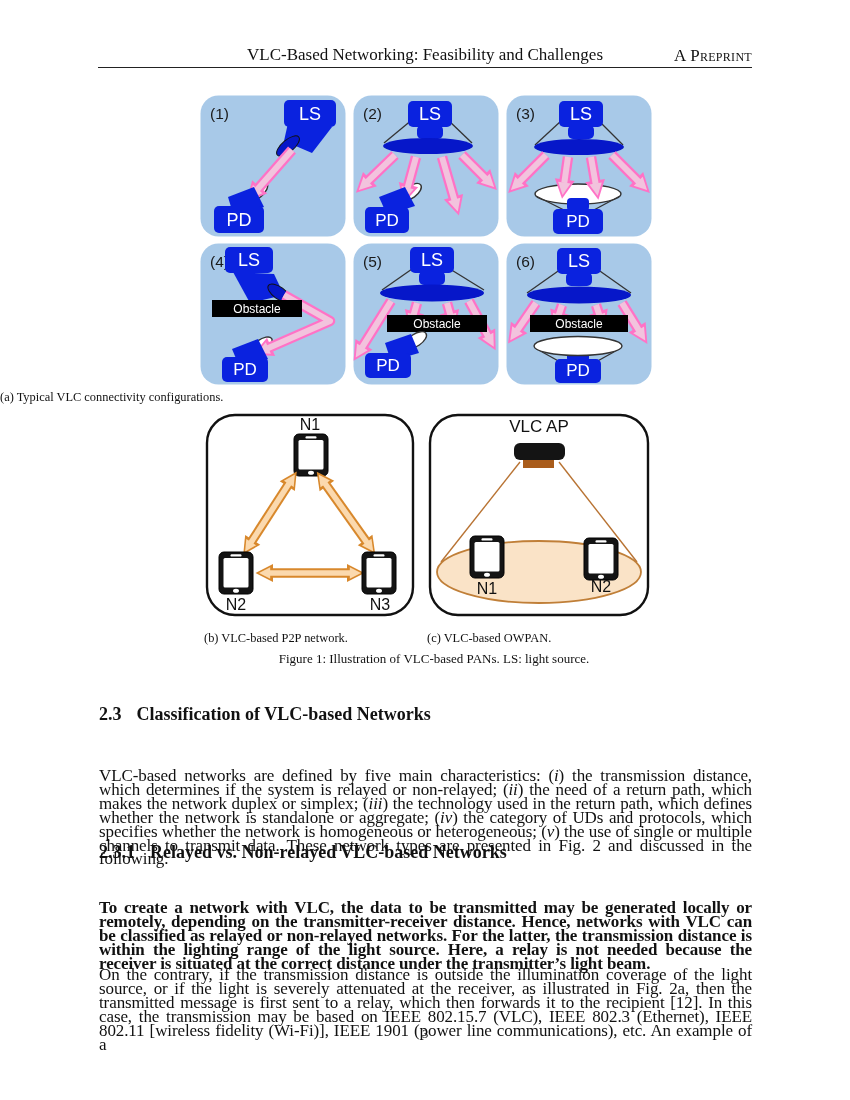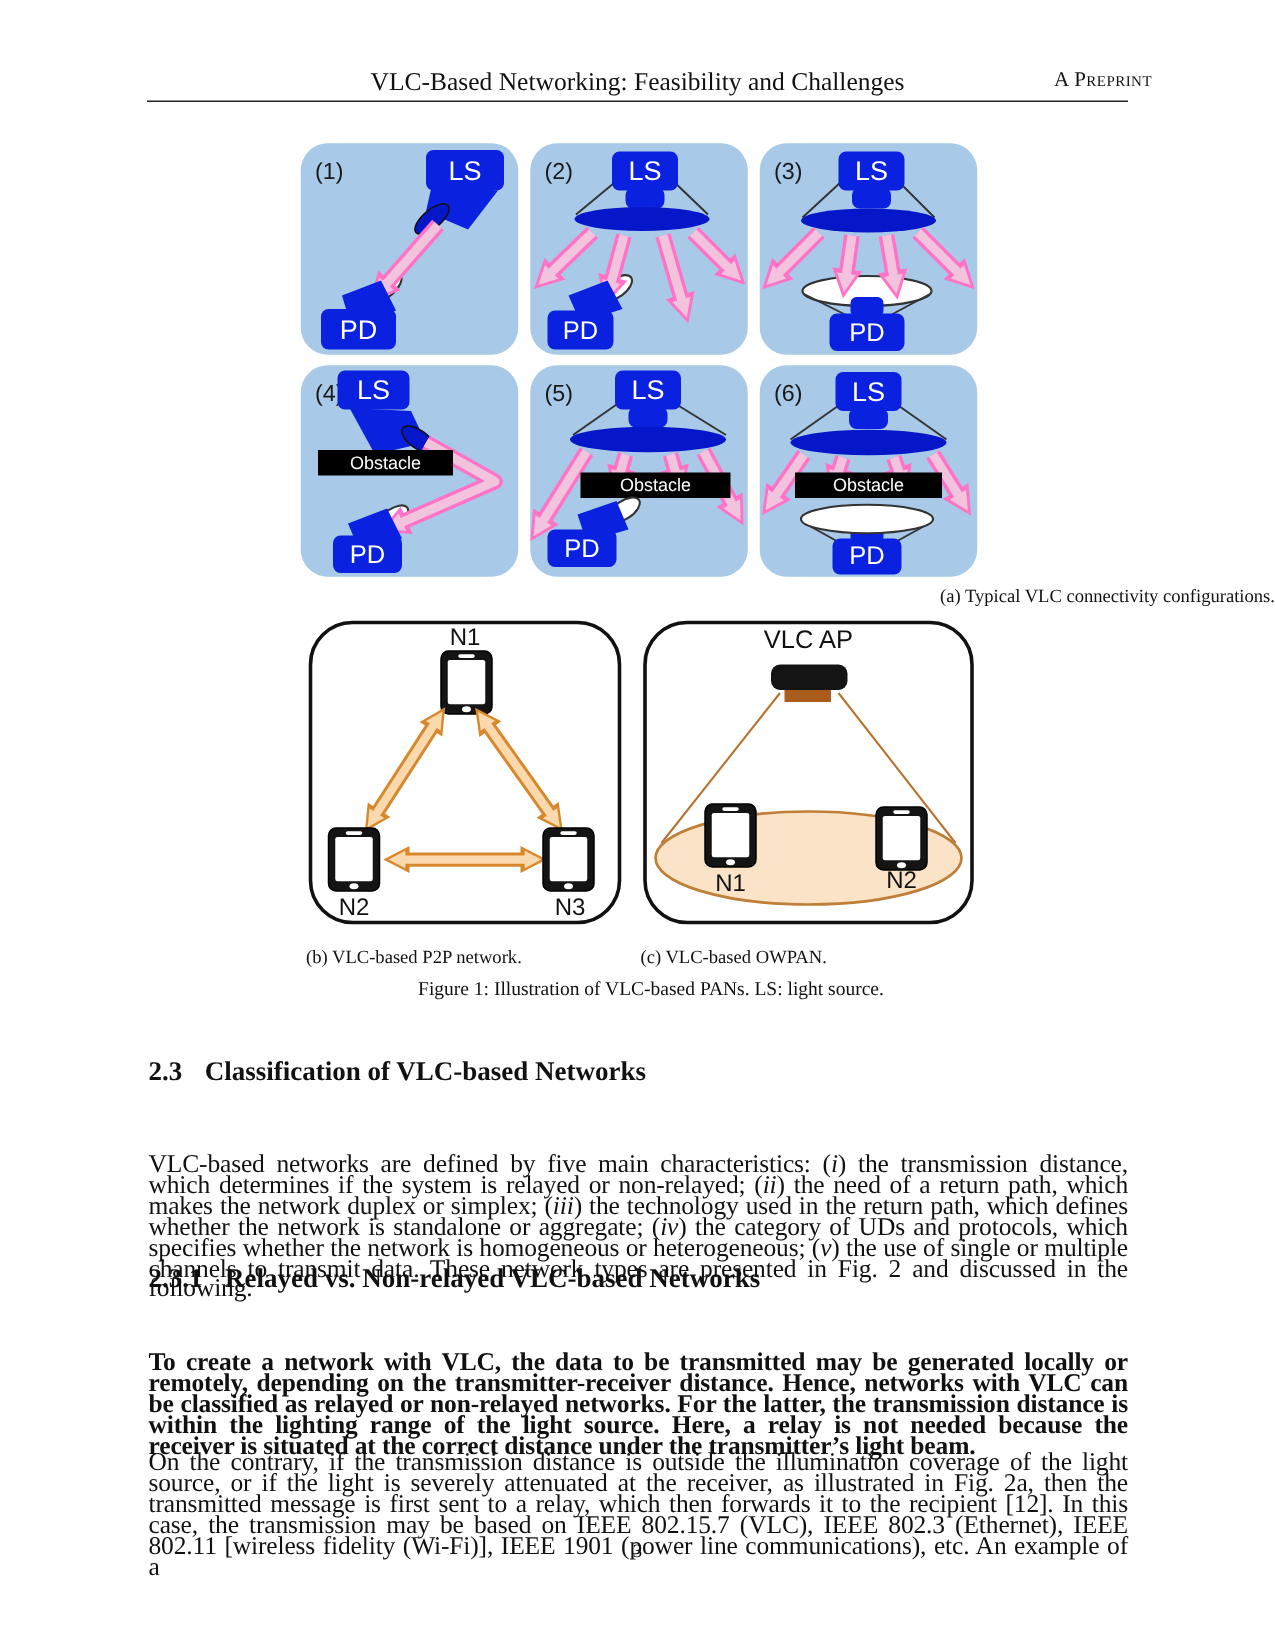--- a/index.html
+++ b/index.html
@@ -1,19 +1,19 @@
 <!DOCTYPE html>
 <html style="--panel-bg: #a8c9e8; --device-blue: #0a22df; --lamp-blue: #0617c9; --beam-fill: #f2c3dd; --beam-stroke: #ff72c6; --obstacle-bg: #000000; --p2p-fill: #fbd9ae; --p2p-stroke: #d8882c; --coverage-fill: #fae3c7; --coverage-stroke: #c07f38; --ap-lamp-brown: #a95c1b; --cone-line: #b87333;"><head>
 <meta charset="utf-8">
 <style>
   html,body{margin:0;padding:0;background:#fff;}
   .page{position:relative;width:850px;height:1100px;background:#fff;overflow:hidden;
         font-family:"Liberation Serif",serif;color:#111;}
   .hdr-title{position:absolute;top:45px;left:0;width:100%;text-align:center;font-size:17px;}
-  .hdr-tag{position:absolute;top:46px;right:82px;font-size:14px;font-variant:small-caps;letter-spacing:.3px;}
+  .hdr-tag{position:absolute;top:46px;right:98px;font-size:17px;font-variant:small-caps;letter-spacing:.3px;}
   .rule{position:absolute;top:67px;left:98px;width:654px;border-top:1.2px solid #222;}
   .panelgrid{position:absolute;left:200px;top:95px;width:452px;height:290px;
              display:grid;grid-template-columns:repeat(3,146px);grid-template-rows:142px 142px;gap:6px 7px;}
   .panelgrid svg{display:block;width:146px;height:142px;}
   .pbg{fill:var(--panel-bg);}
   .dev{fill:var(--device-blue);}
   .lamp{fill:var(--lamp-blue);}
   .lens-dark{fill:var(--lamp-blue);stroke:#111;stroke-width:1;}
   .lens-white{fill:#fff;stroke:#333;stroke-width:1.4;}
   .collector{fill:#fff;stroke:#333;stroke-width:1.4;}
@@ -29,21 +29,21 @@
   .nlabel.big{font-size:17px;}
   .ph-body{fill:#141414;stroke:#000;stroke-width:1;}
   .ph-screen{fill:#fff;}
   .ph-slit{fill:#fff;}
   .ph-home{fill:#fff;}
   .ap-body{fill:#141414;}
   .ap-lamp{fill:var(--ap-lamp-brown);}
   .cone-orange{stroke:var(--cone-line);stroke-width:1.4;}
   .coverage{fill:var(--coverage-fill);stroke:var(--coverage-stroke);stroke-width:1.8;}
   .cap{position:absolute;font-size:12.4px;}
-  .cap-a{top:390px;left:0;width:850px;text-align:right;}
+  .cap-a{top:390px;left:0;width:850px;text-align:left;}
   .cap-b{top:631px;left:204px;width:212px;text-align:left;}
   .cap-c{top:631px;left:427px;width:224px;}
   .cap-fig{top:651px;left:0;width:836px;text-align:center;font-size:13px;padding-left:16px;}
   .h2{position:absolute;left:99px;width:653px;font-weight:bold;font-size:18px;}
   .h-23{top:704px;}
   .h-231{top:842px;}
   .hnum{display:inline-block;margin-right:15px;}
   .para{position:absolute;left:99px;width:653px;text-align:justify;
         font-size:17px;line-height:13.9px;letter-spacing:-0.1px;margin-top:30px;}
   .p1{top:739px;}

